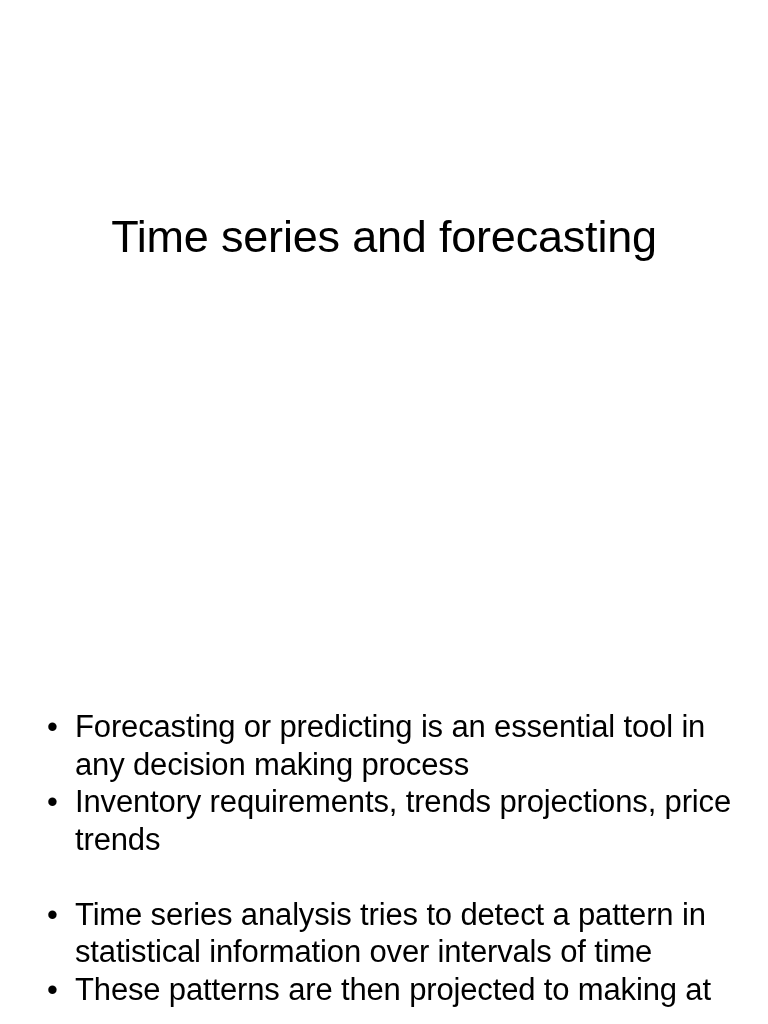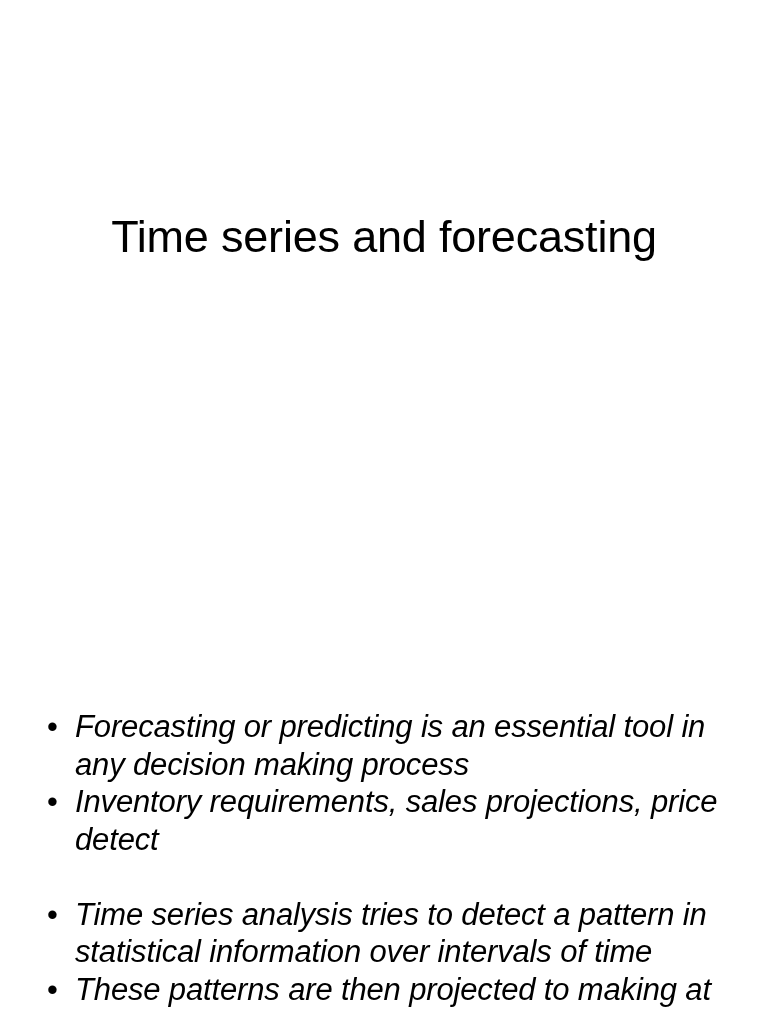--- a/index.html
+++ b/index.html
@@ -75,21 +75,20 @@
     top: 0;
     width: 14px;
     line-height: 37.5px;
     font-size: 31px;
     color: #000000;
     text-align: left;
   }
 
   .bullet-item .bullet-text {
     display: block;
-    font-style: italic;
   }
 
   
   .bullet-spacer {
     height: 37.5px;
     font-size: 31px;
     line-height: 37.5px;
   }
 </style>
 </head>
@@ -104,21 +103,21 @@
   <div class="slide-body-block">
     <ul class="bullet-list">
 
       <li class="bullet-item">
         <span class="bullet-marker">•</span>
         <span class="bullet-text">Forecasting or predicting is an essential tool in any decision making process</span>
       </li>
 
       <li class="bullet-item">
         <span class="bullet-marker">•</span>
-        <span class="bullet-text">Inventory requirements, sales projections, price detect</span>
+        <span class="bullet-text">Inventory requirements, trends projections, price trends</span>
       </li>
 
       <li class="bullet-item bullet-spacer">
         <span class="bullet-text"></span>
       </li>
 
       <li class="bullet-item">
         <span class="bullet-marker">•</span>
         <span class="bullet-text">Time series analysis tries to detect a pattern in statistical information over intervals of time</span>
       </li>

